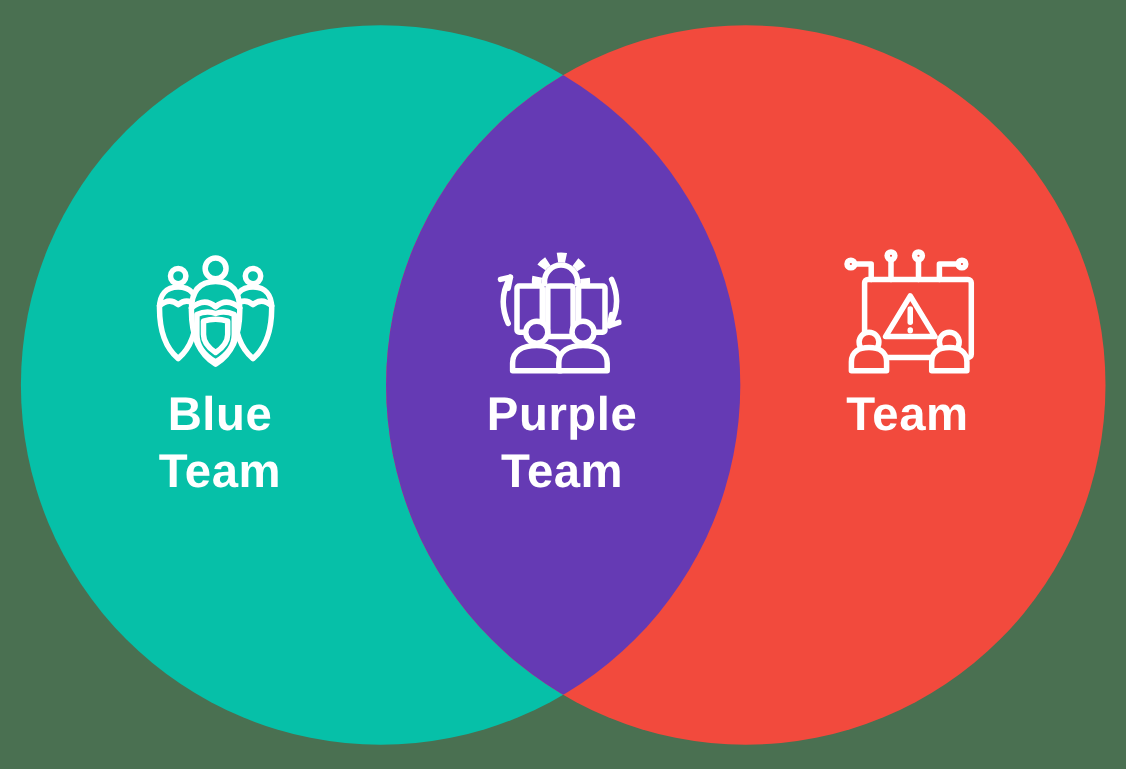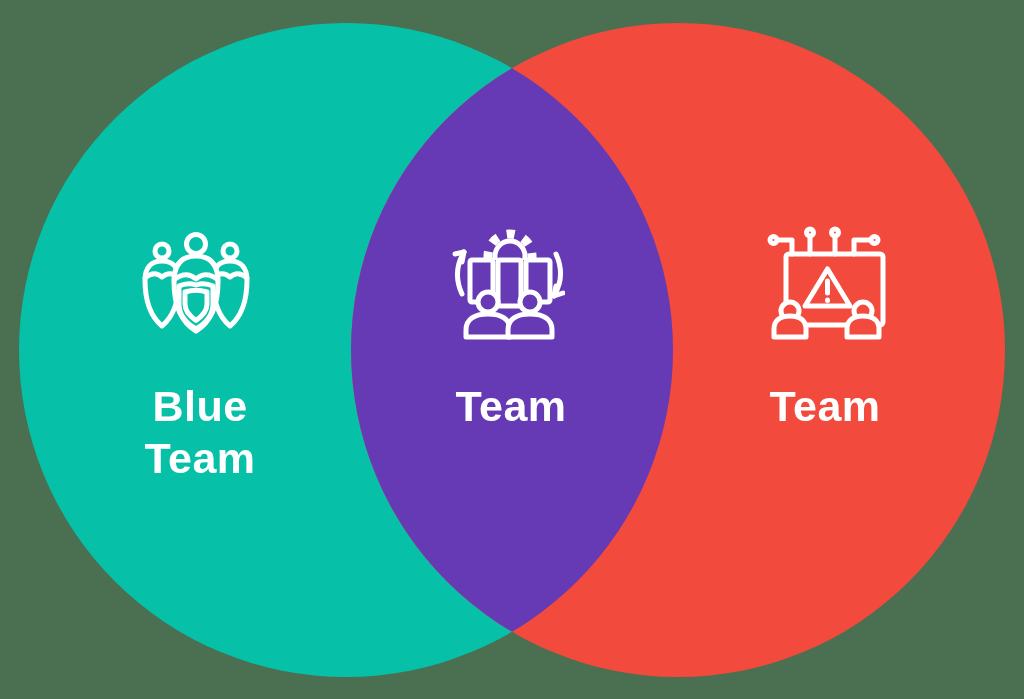--- a/index.html
+++ b/index.html
@@ -13,21 +13,21 @@
   .venn-svg{position:absolute;left:0;top:0;}
   .icon-svg{position:absolute;}
   .s{stroke:var(--icon_stroke,#fff);stroke-width:5;fill:none;stroke-linecap:round;stroke-linejoin:round;}
   .teeth{stroke:var(--icon_stroke,#fff);stroke-width:9;fill:none;stroke-linecap:butt;
          stroke-dasharray:8 9.28;stroke-dashoffset:4;}
   .kb{fill:var(--blue,#06c0a8);}
   .kp{fill:var(--purple,#653ab4);}
   .kr{fill:var(--red,#f24a3d);}
 
   .team-label{
-    position:absolute;top:380px;transform:translateX(-50%);
+    position:absolute;top:351px;transform:translateX(-50%);
     text-align:center;color:var(--text,#fff);
     font-size:43px;font-weight:700;line-height:52px;letter-spacing:0.5px;
     white-space:nowrap;
   }
   .label-blue{left:200px;}
   .label-purple{left:511px;}
   .label-red{left:825px;}
 </style>
 </head>
 <body>
@@ -121,19 +121,20 @@
       <circle class="s kr" cx="97" cy="87" r="9"></circle>
       <path class="s kr" d="M81,113 V105 C81,96 88,92 97,92 C106,92 113,96 113,105 V113 Z"></path>
     </g>
   </svg>
 
   <div class="team-label label-blue">
     <div>Blue</div>
     <div>Team</div>
   </div>
   <div class="team-label label-purple">
+    <div>Purple</div>
     <div>Team</div>
   </div>
   <div class="team-label label-red">
     <div>Team</div>
   </div>
 
 </div>
 
 </body></html>

